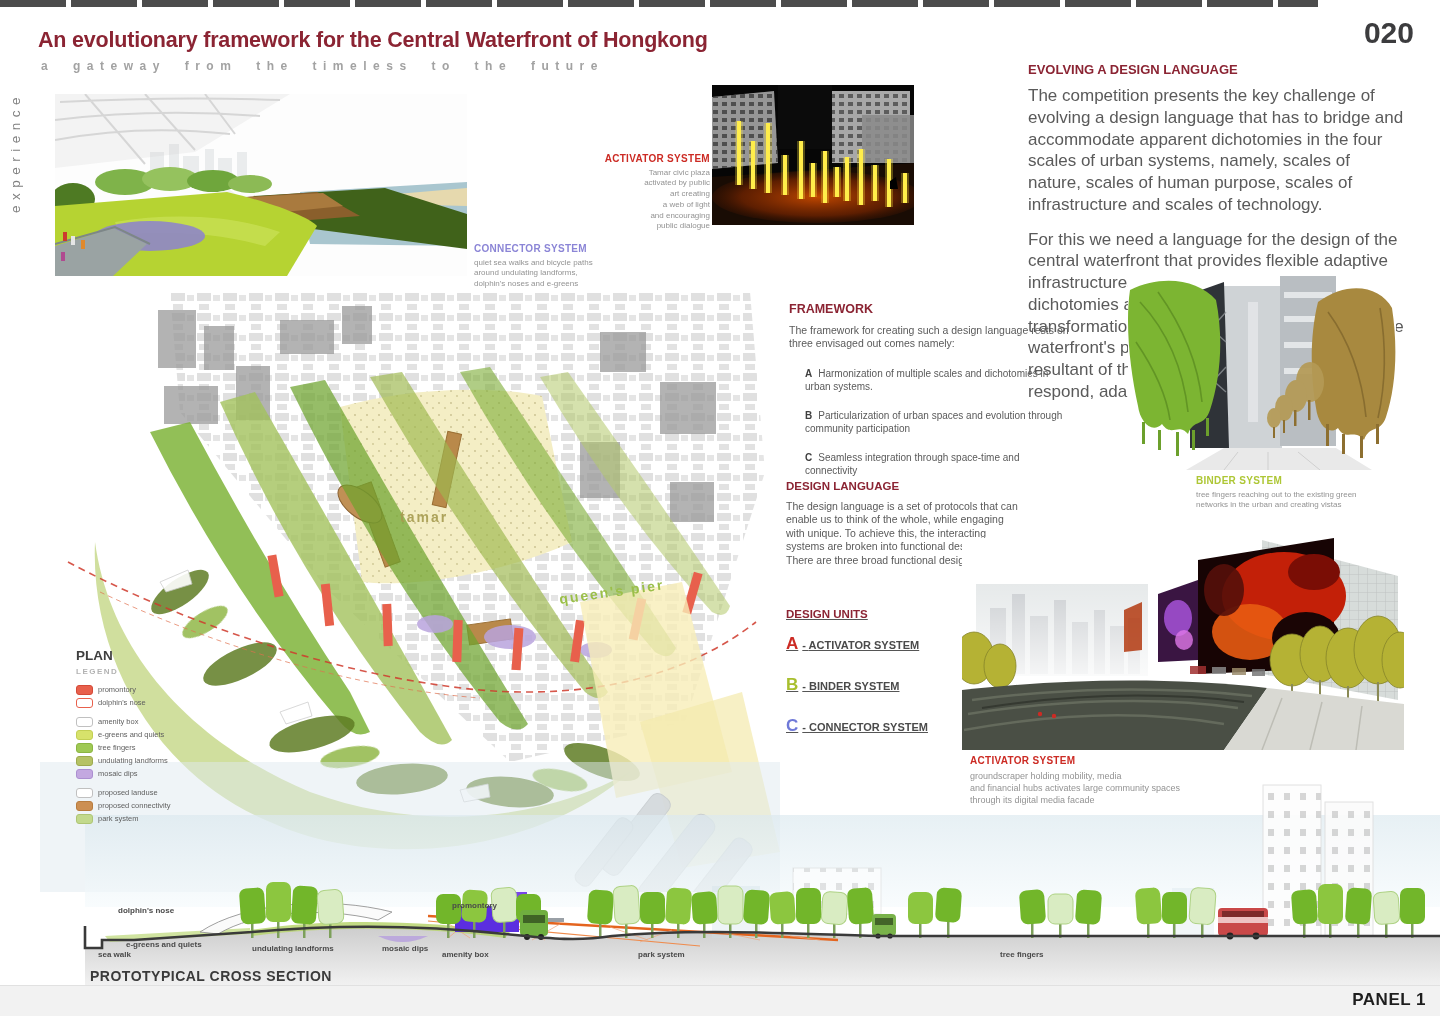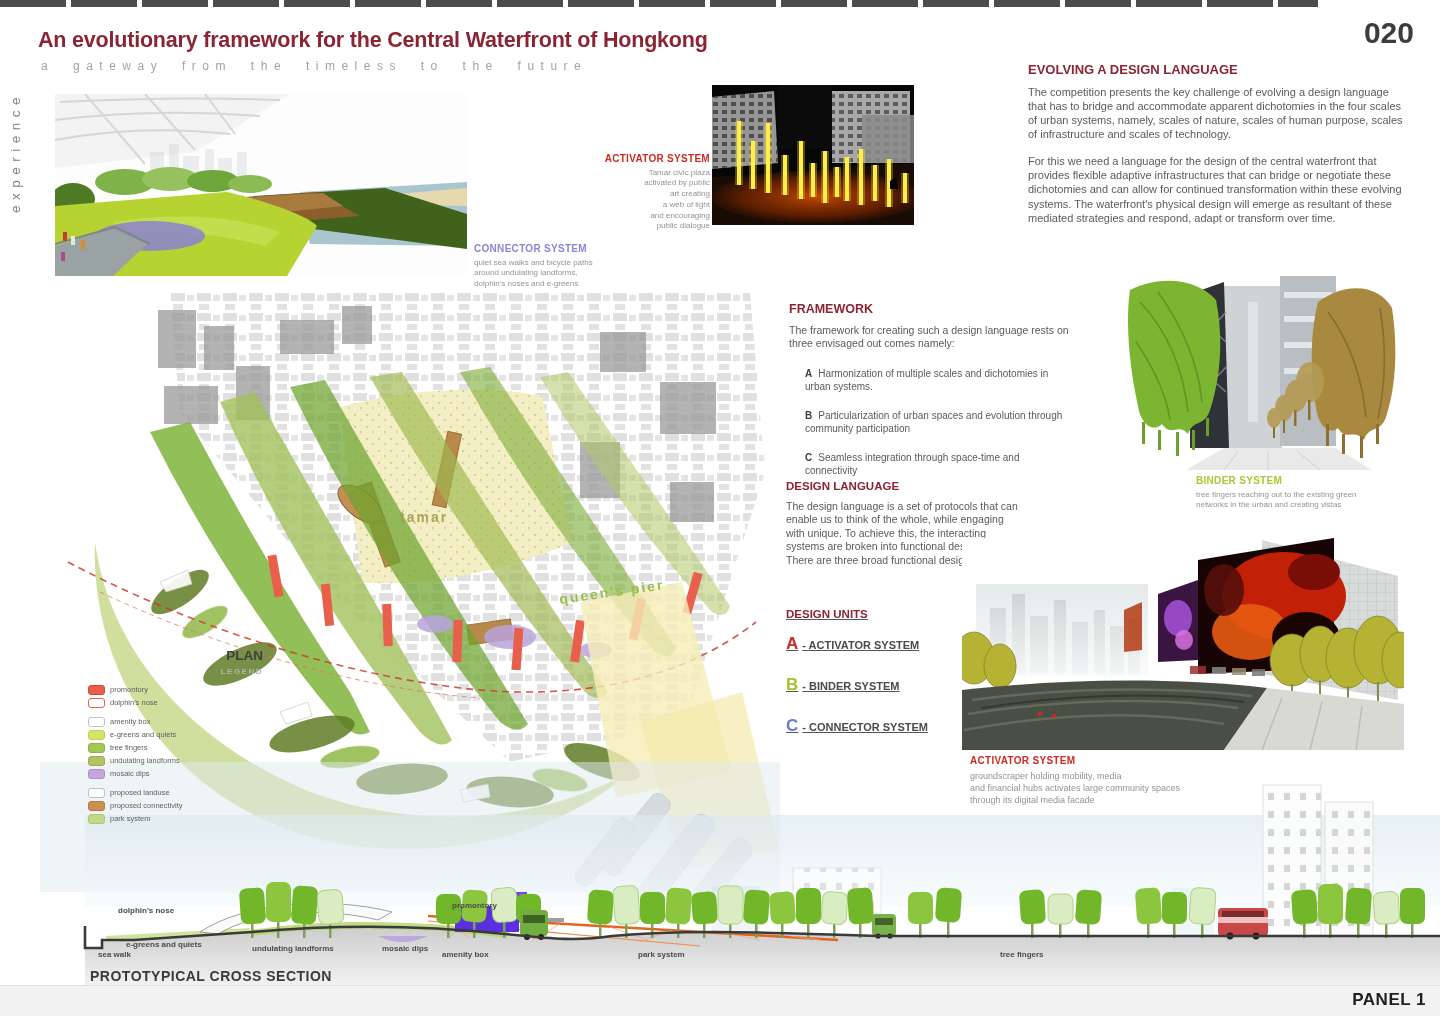--- a/index.html
+++ b/index.html
@@ -4,46 +4,46 @@
 <style>
   html,body{margin:0;padding:0;background:#ffffff;}
   #panel{position:relative;width:1440px;height:1016px;background:#ffffff;overflow:hidden;
          font-family:"Liberation Sans",sans-serif;color:#555;}
   .abs{position:absolute;}
   
   .top-strip{top:0;left:0;width:1318px;height:7px;
     background:repeating-linear-gradient(90deg,#4c4c4c 0 66px,#ffffff 66px 71px);}
   
   .title{left:38px;top:28px;font-size:21.5px;font-weight:bold;letter-spacing:-0.2px;}
-  .subtitle{left:41px;top:59px;font-size:12px;letter-spacing:6.5px;word-spacing:9px;color:#a2a2a2;}
+  .subtitle{left:41px;top:59px;font-size:12px;letter-spacing:6.5px;word-spacing:9px;color:#a2a2a2;font-weight:bold;}
   .page-num{right:26px;top:16px;font-size:30px;font-weight:bold;color:#3c3c3e;}
   .side-label{left:8px;top:92px;writing-mode:vertical-rl;transform:rotate(180deg);
     font-size:13.5px;letter-spacing:5.5px;color:#7f7f7f;}
   
   h3.sec{margin:0 0 8px 0;font-size:13px;font-weight:bold;}
   .evolving{left:1028px;top:62px;width:378px;}
-  .body-txt{font-size:11px;line-height:1.28;color:#5a5a5a;margin:0 0 13px 0;}
+  .body-txt{font-size:17px;line-height:1.28;color:#5a5a5a;margin:0 0 13px 0;}
   .framework{left:789px;top:302px;width:292px;}
   .framework .body-txt{font-size:10.5px;}
   .fw-item{font-size:10px;line-height:1.3;color:#5a5a5a;margin:16px;}
   .fw-item b{color:#3f3f3f;margin-right:6px;}
   .design-language{left:786px;top:480px;width:236px;}
   .design-language .body-txt{font-size:10.5px;}
   .design-units{left:786px;top:608px;width:230px;text-decoration:underline;}
   .du-row{margin:0 0 21px 0;font-size:11px;font-weight:bold;color:#4a4a4a;}
   .du-letter{font-size:17px;font-weight:bold;margin-right:4px;}
   
   .cap{font-size:8px;line-height:1.35;color:#939393;}
   .cap .cap-h{font-size:10px;font-weight:bold;margin-bottom:2px;letter-spacing:.3px;}
   .cap-activator-top{left:560px;top:152px;width:150px;text-align:right;}
   .cap-connector{left:474px;top:242px;width:180px;}
   .cap-binder{left:1196px;top:474px;width:215px;}
   .cap-activator-bottom{left:970px;top:754px;width:290px;font-size:9px;}
   
-  .plan-legend{left:88px;top:648px;width:175px;z-index:5;text-align:right;}
+  .plan-legend{left:76px;top:648px;width:175px;z-index:5;}
   .plan-title{font-size:13.5px;font-weight:bold;color:#3f3f3f;margin:0 0 4px 0;}
   .legend-word{font-size:8px;font-weight:bold;color:#b3b3b3;letter-spacing:1.5px;margin:0 0 7px 0;}
   .lg-row{display:flex;align-items:center;height:13px;}
   .sw{width:15px;height:8px;border-radius:3px;border:1px solid transparent;margin-right:5px;flex:0 0 auto;}
   .lg-label{font-size:7.5px;color:#5f5f5f;white-space:nowrap;}
   
   .xs-label{position:absolute;font-size:8px;font-weight:bold;color:#4a4a4a;white-space:nowrap;z-index:4;}
   .xs-heading{left:90px;top:968px;font-size:14px;font-weight:bold;color:#3a3a3a;letter-spacing:.5px;z-index:4;}
   
   .footer{left:0;bottom:0;width:1440px;height:30px;background:#f2f2f2;border-top:1px solid #e1e1e1;z-index:6;}

